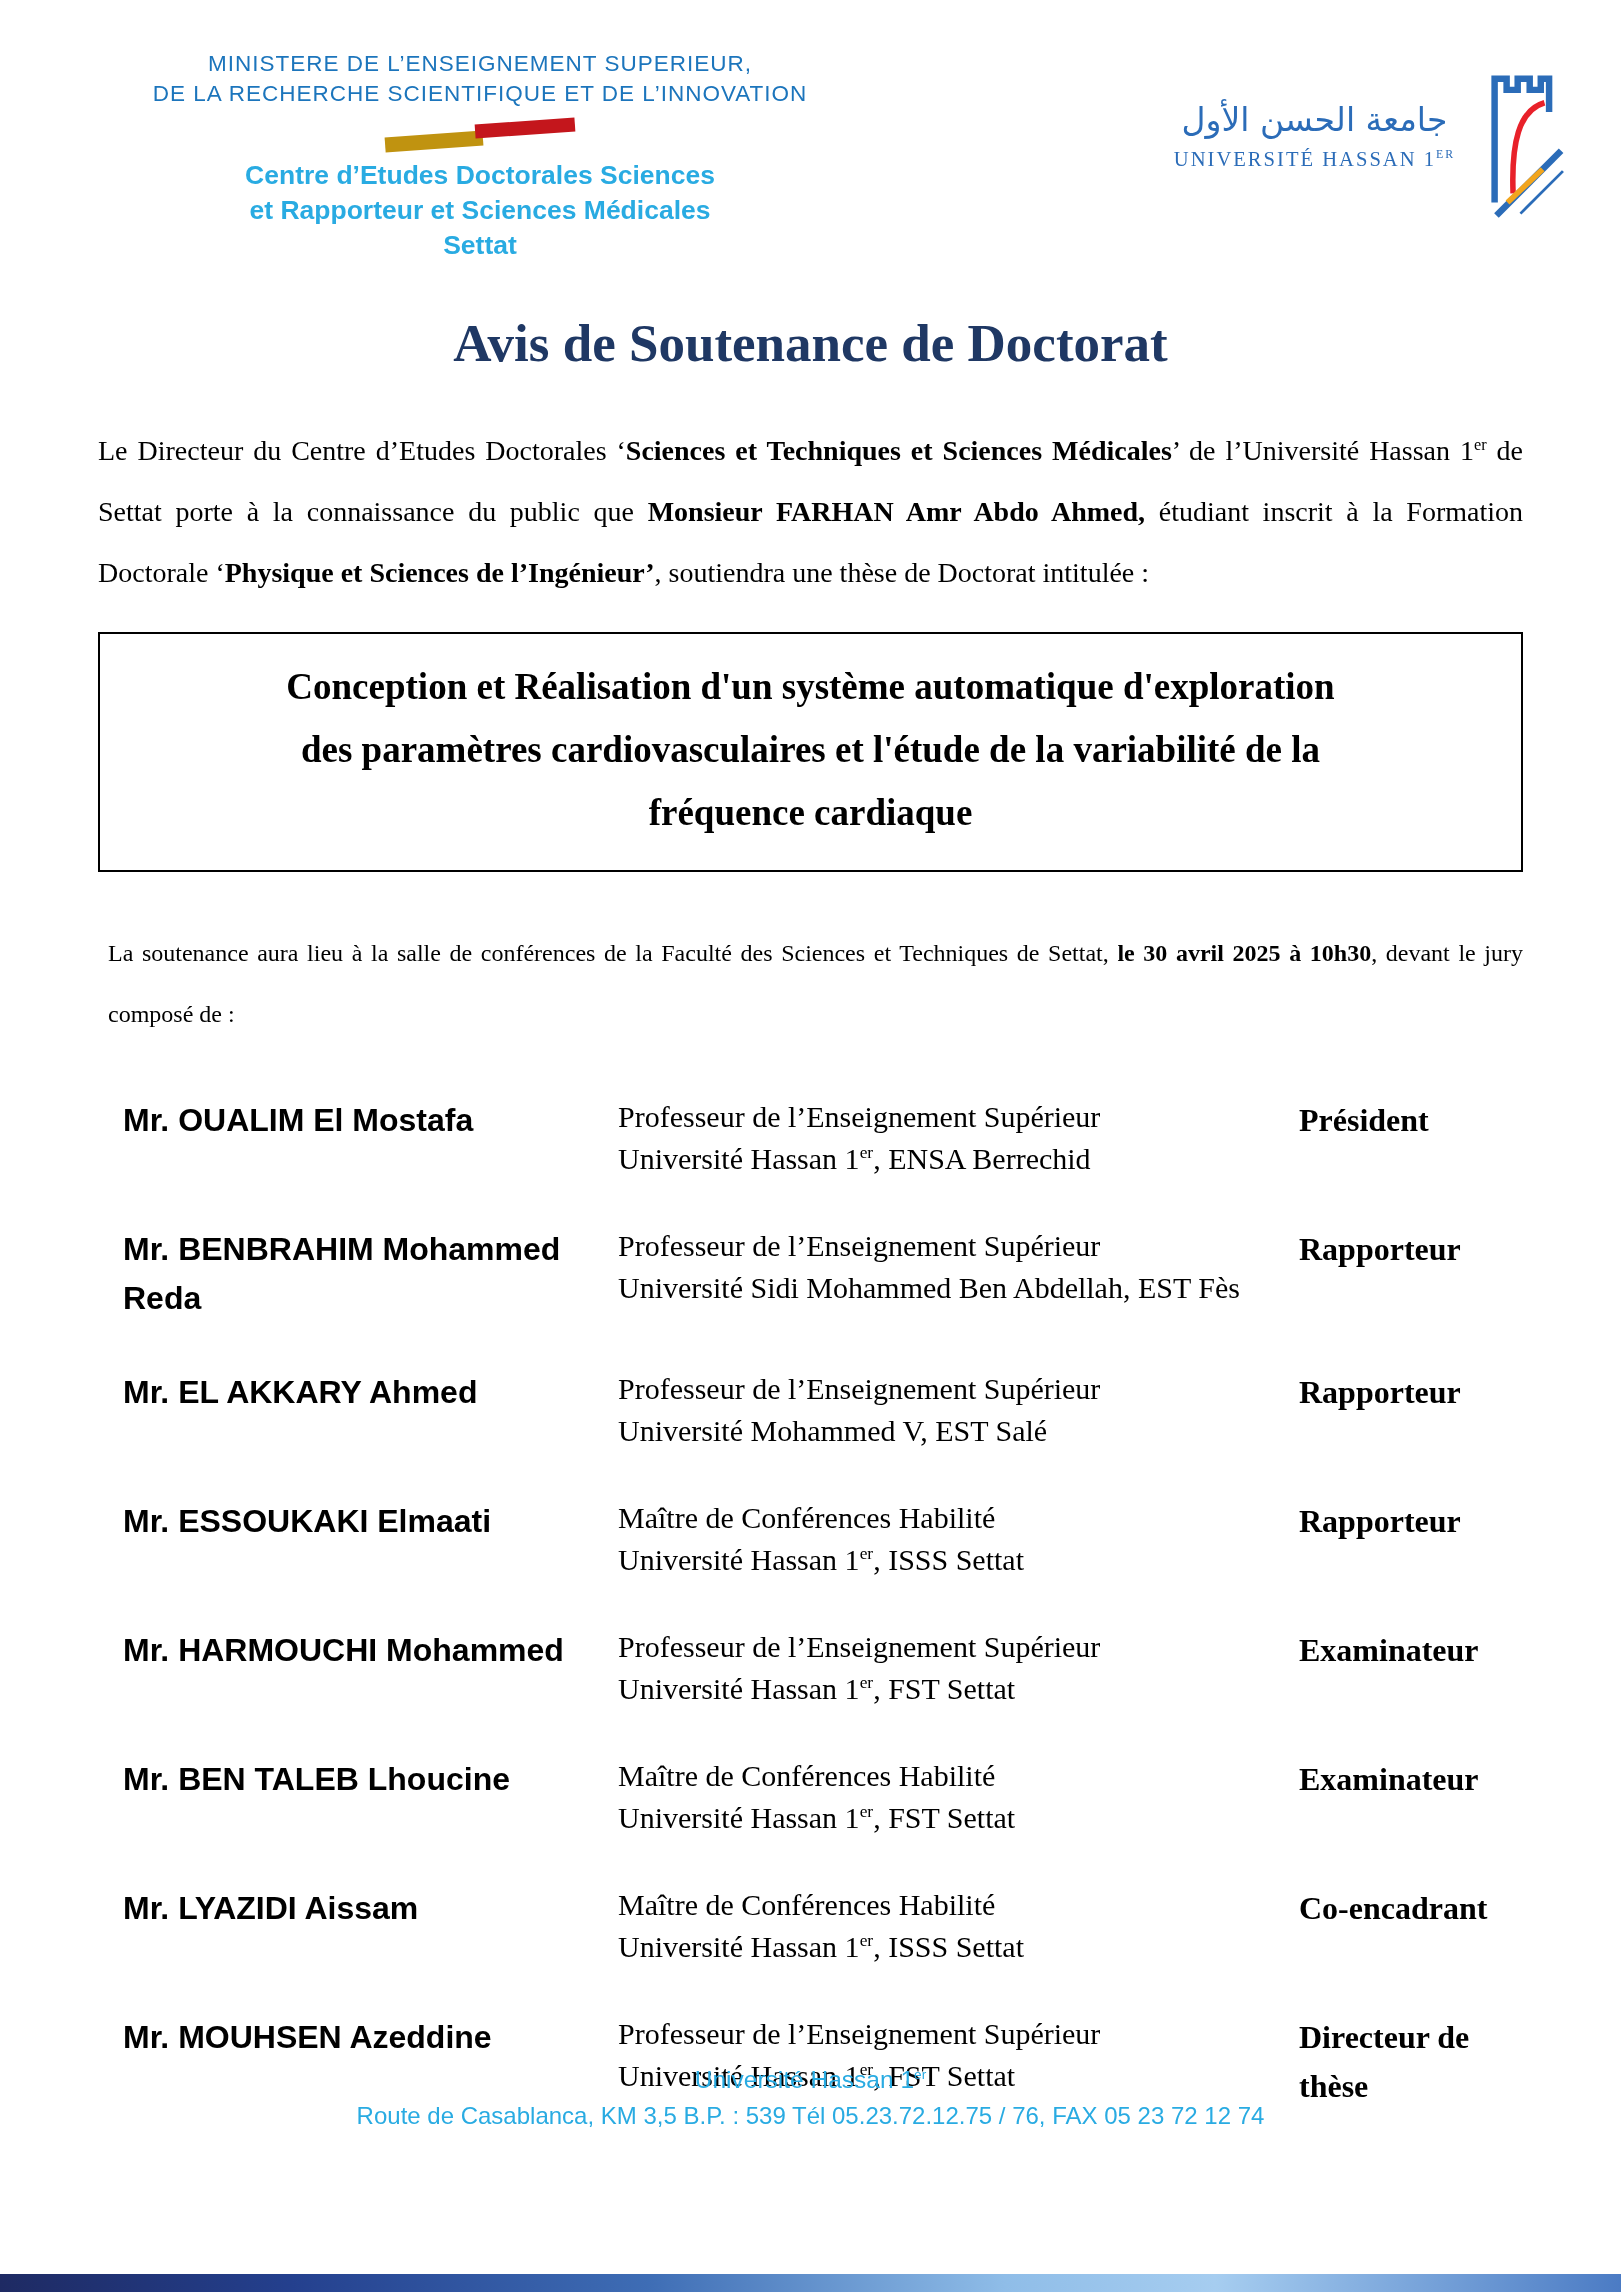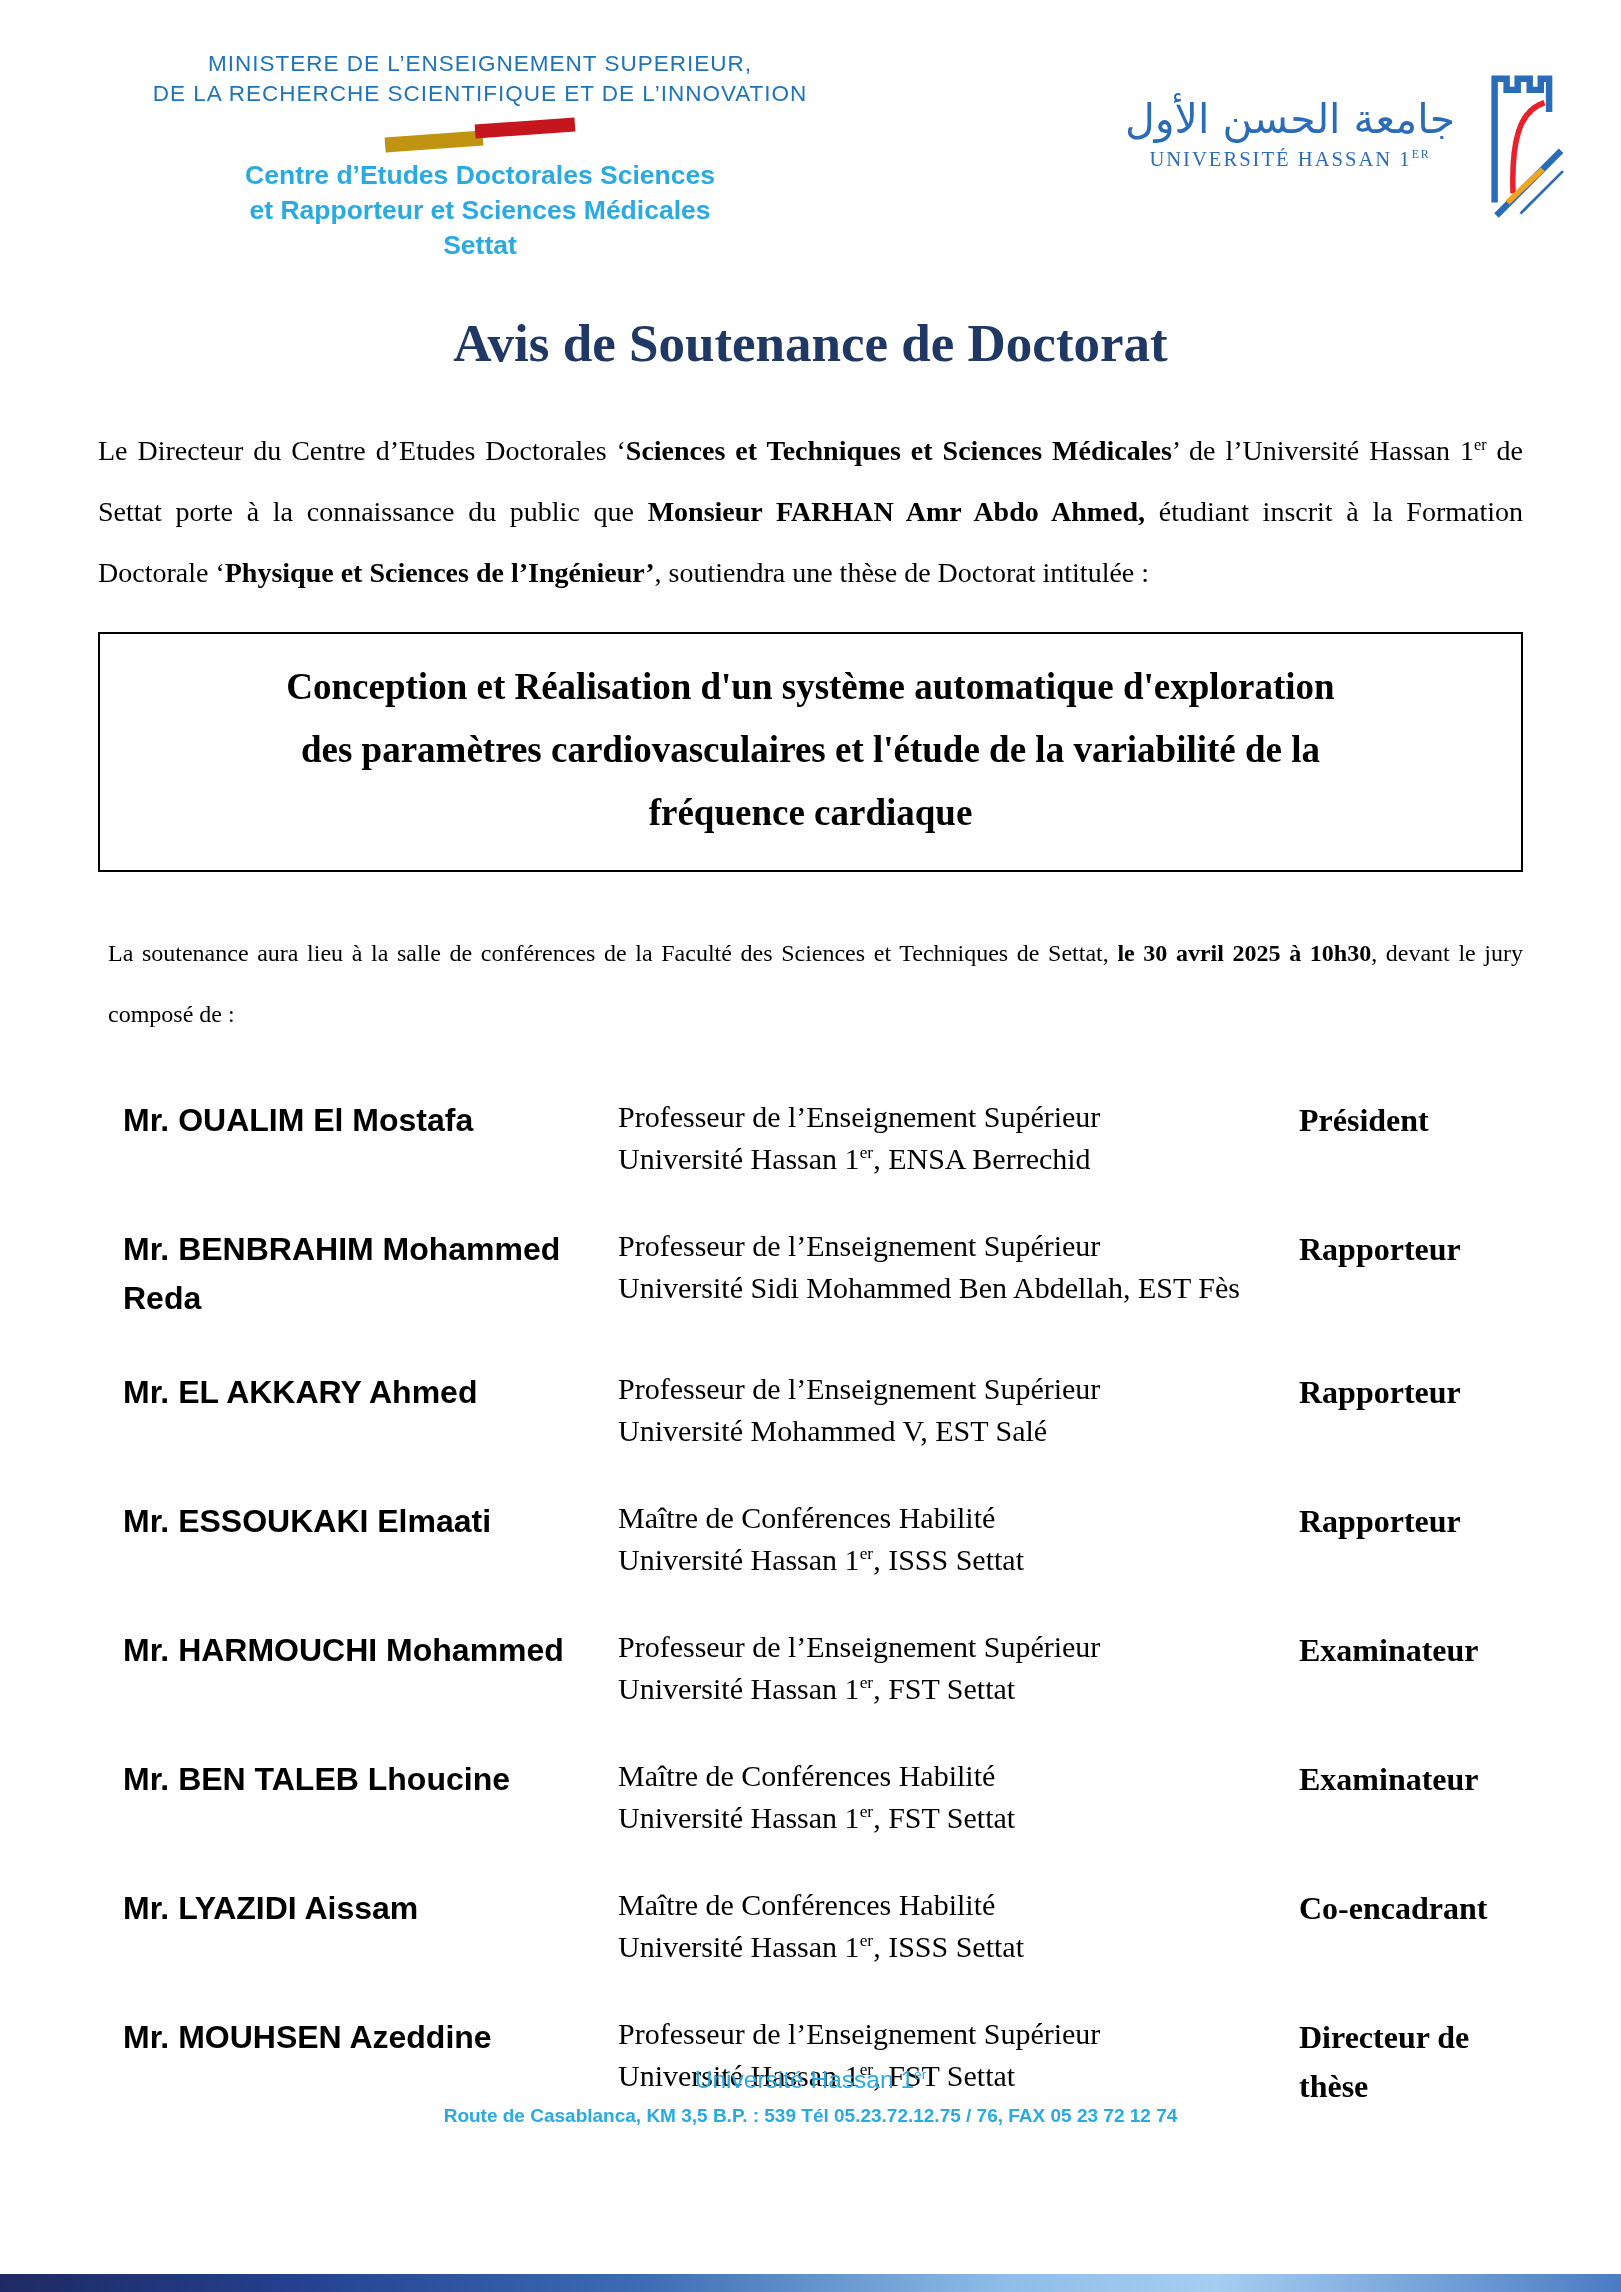--- a/index.html
+++ b/index.html
@@ -24,21 +24,21 @@
   .flag-red{position:absolute;left:98px;top:2px;width:100px;height:13.7px;background:#C4161C;transform:rotate(-4deg);}
   .center-name{
     color:#29ABE2;
     font-family:"Liberation Sans",sans-serif;
     font-weight:bold;font-size:26.5px;line-height:35px;
   }
   .logo{margin-left:auto;margin-right:54px;display:flex;align-items:flex-start;padding-top:14.7px;}
   .logo-texts{text-align:center;padding-top:34px;}
   .logo-arabic{
     font-family:"DejaVu Sans",sans-serif;
-    color:#2B6CB8;font-size:41px;line-height:43px;direction:rtl;
+    color:#2B6CB8;font-size:33px;line-height:43px;direction:rtl;
   }
   .logo-latin{
     font-family:"Liberation Serif",serif;
     color:#2B6CB8;font-size:20.6px;letter-spacing:2px;margin-top:5.9px;white-space:nowrap;
   }
   .logo-latin sup{font-size:11.8px;}
   .logo-mark{margin-left:5.9px;}
   
   .doc-title{
     text-align:center;
@@ -90,21 +90,21 @@
   }
   
   .footer{
     position:absolute;top:2058px;left:0;width:100%;
     text-align:center;
     color:#29ABE2;
     font-family:"Liberation Sans",sans-serif;
   }
   .footer-line1{font-size:24.5px;line-height:33px;}
   .footer-line1 sup{font-size:13.7px;}
-  .footer-line2{font-size:19px;line-height:39px;font-weight:bold;}
+  .footer-line2{font-size:24px;line-height:39px;}
   .bottom-bar{
     position:absolute;left:0;right:0;bottom:0;height:18.6px;
     background:linear-gradient(90deg,#1E2A63 0%,#24408E 18%,#3E6DB5 40%,#8FBDE8 62%,#A6CDF0 75%,#4B7BC4 100%);
   }
 </style>
 </head>
 <body>
 
 <div class="page">
 

